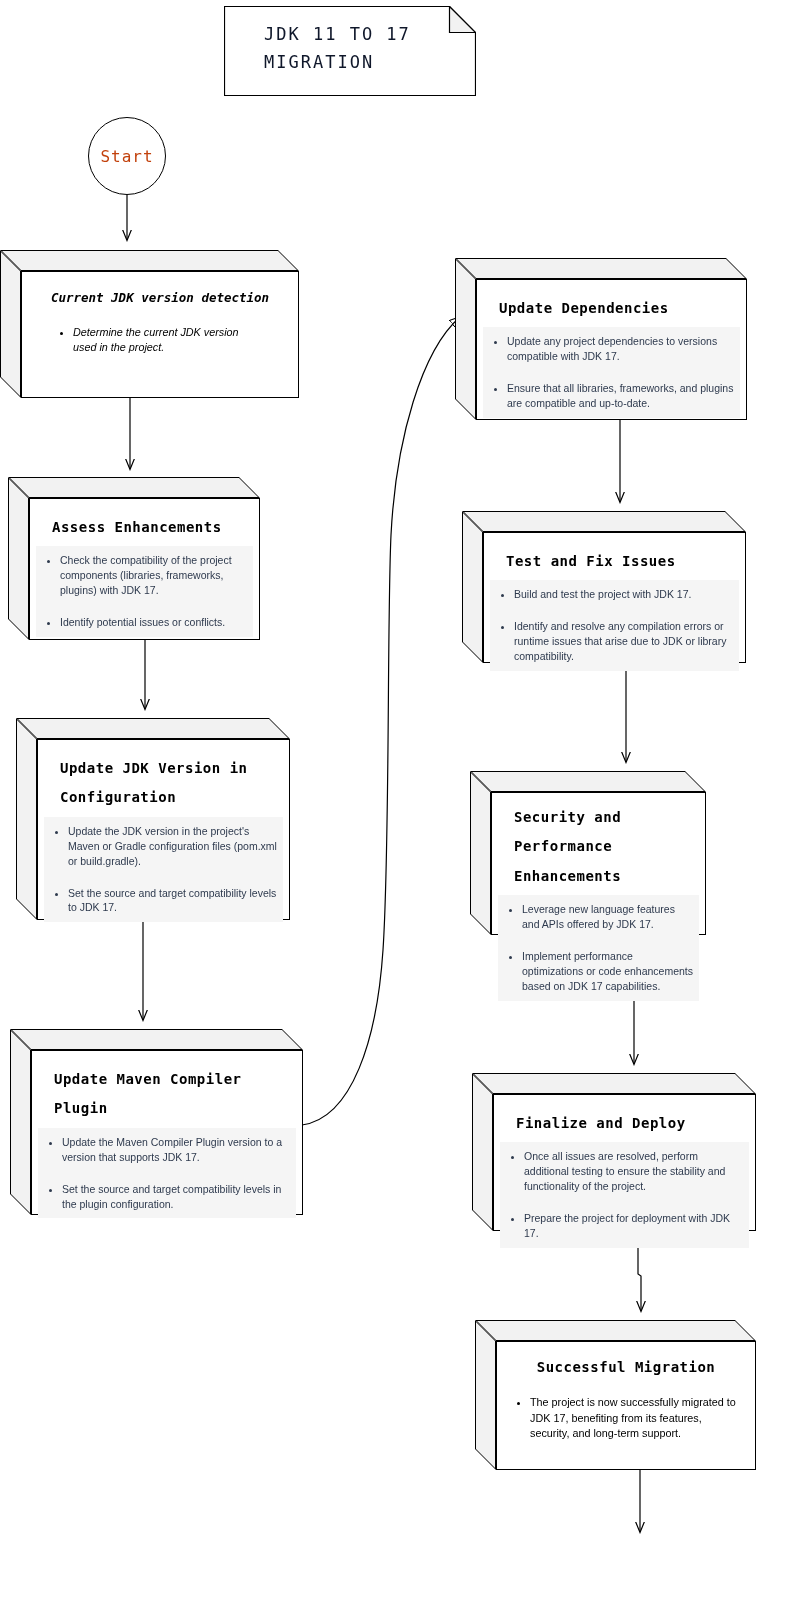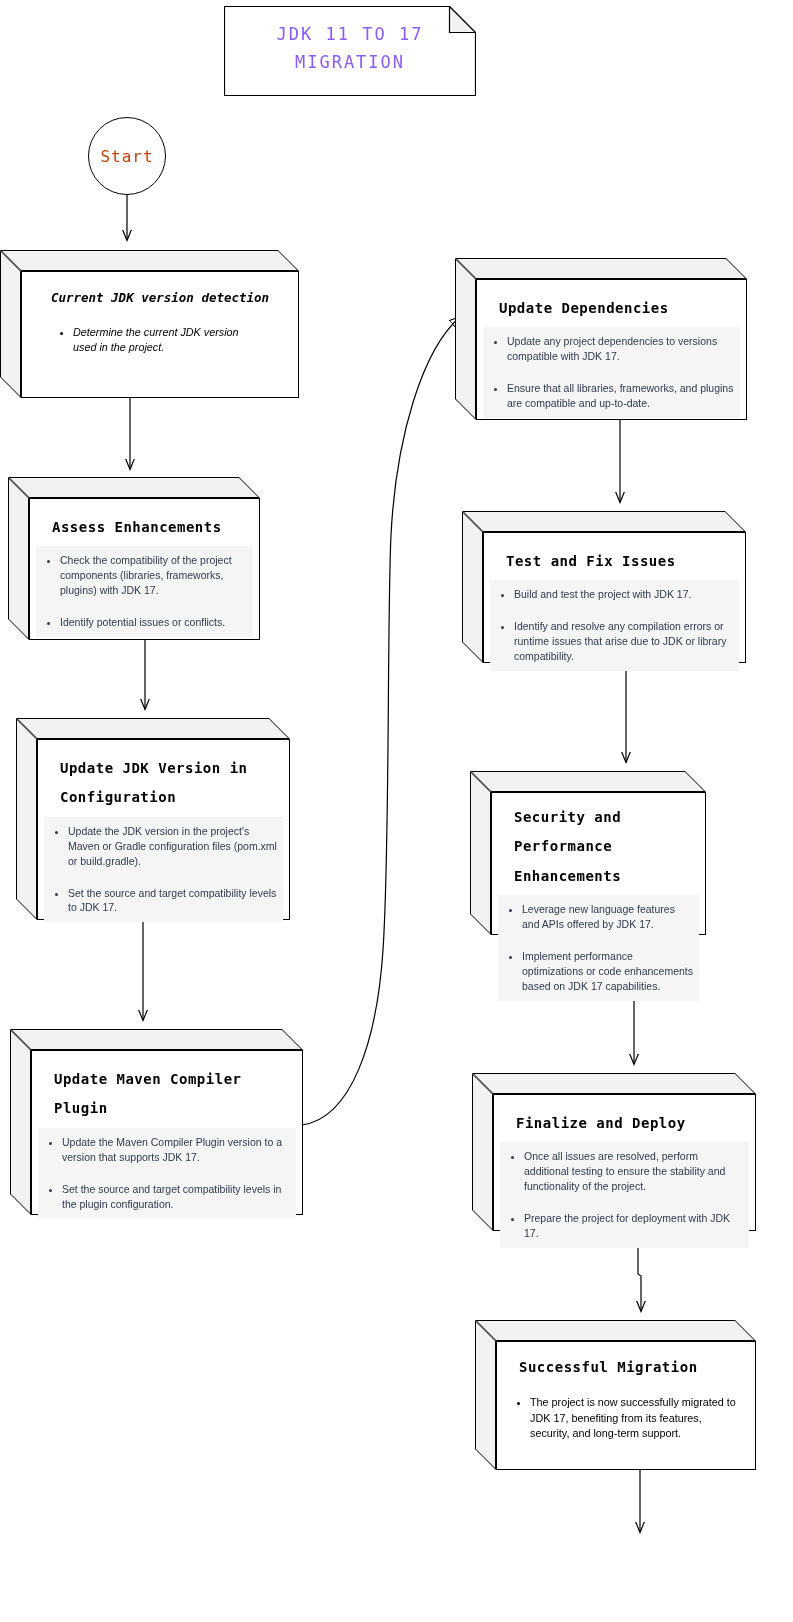--- a/index.html
+++ b/index.html
@@ -14,22 +14,22 @@
   body{font-family:"Liberation Sans",sans-serif;}
   .canvas{position:relative;width:793px;height:1622px;background:var(--background);overflow:hidden;}
 
   
   svg.connectors{position:absolute;left:0;top:0;width:793px;height:1622px;z-index:1;}
   svg.connectors path{fill:none;stroke:var(--stroke);stroke-width:1.2;}
 
   
   .note{position:absolute;left:224px;top:6px;width:252px;height:90px;z-index:2;}
   .note svg{position:absolute;left:0;top:0;}
-  .note-text{position:absolute;left:0;top:14px;width:100%;text-align:center;
-    font-family:"DejaVu Sans Mono",monospace;font-size:17px;letter-spacing:2px;line-height:1.65;color:#8b5cf6;}
+  .note-text{position:absolute;left:0;top:14px;width:100%;
+    font-family:"DejaVu Sans Mono",monospace;font-size:17px;letter-spacing:2px;line-height:1.65;color:#0f172a;padding-left:40px;}
   .note-text span{display:inline-block;width:170px;}
 
   
   .terminator{position:absolute;border:1.4px solid var(--stroke);border-radius:50%;background:#fff;
     display:flex;align-items:center;justify-content:center;z-index:2;
     font-family:"DejaVu Sans Mono",monospace;font-size:16px;letter-spacing:1px;color:#c2410c;}
   .terminator.start{left:88px;top:117px;width:78px;height:78px;}
   .terminator.end{left:601px;top:1627px;width:78px;height:78px;}
 
   
@@ -179,21 +179,21 @@
         <li>Once all issues are resolved, perform additional testing to ensure the stability and functionality of the project.</li>
         <li>Prepare the project for deployment with JDK 17.</li>
       </ul>
     </div>
   </div>
 
   <div class="node centered" style="left:475px;top:1320px;width:281px;height:150px;">
     <div class="face top"></div>
     <div class="face left"></div>
     <div class="face front">
-      <div class="node-title" style="font-size:14px;letter-spacing:.5px;text-align:left;margin:14px 22px 2px 22px;">Successful Migration</div>
+      <div class="node-title" style="font-size:14px;letter-spacing:.5px;text-align:center;margin:14px 22px 2px 22px;">Successful Migration</div>
       <ul class="bullets" style="width:224px;">
         <li>The project is now successfully migrated to JDK 17, benefiting from its features, security, and long-term support.</li>
       </ul>
     </div>
   </div>
 
   <div class="terminator end">
     <span>End</span>
   </div>
 

